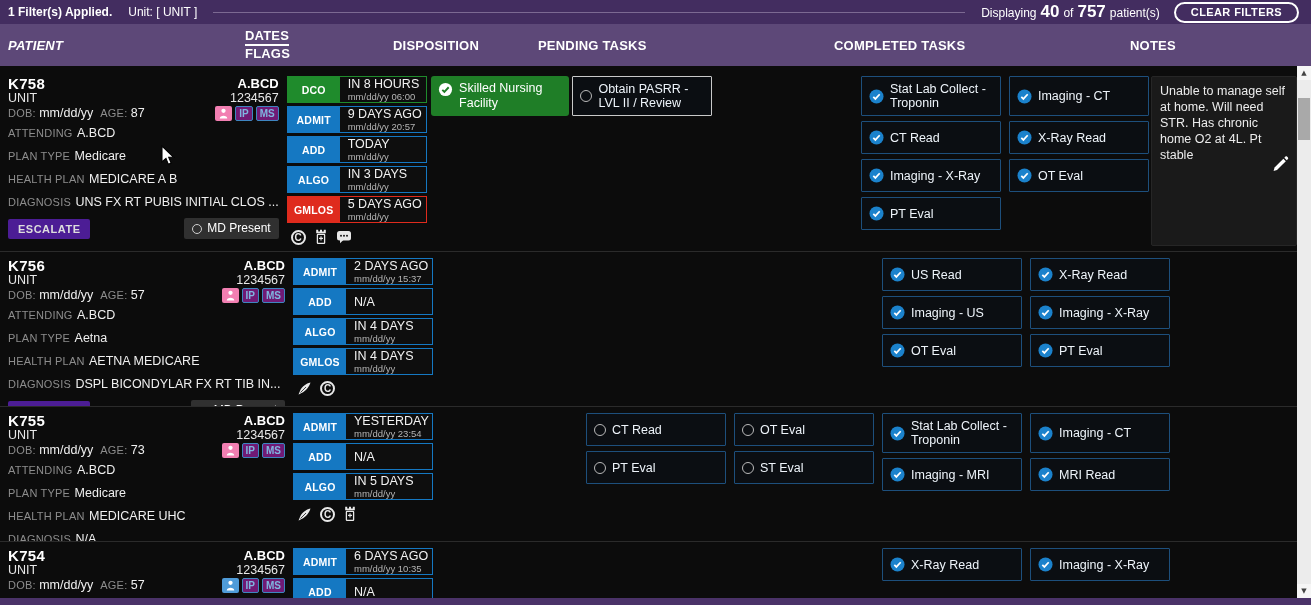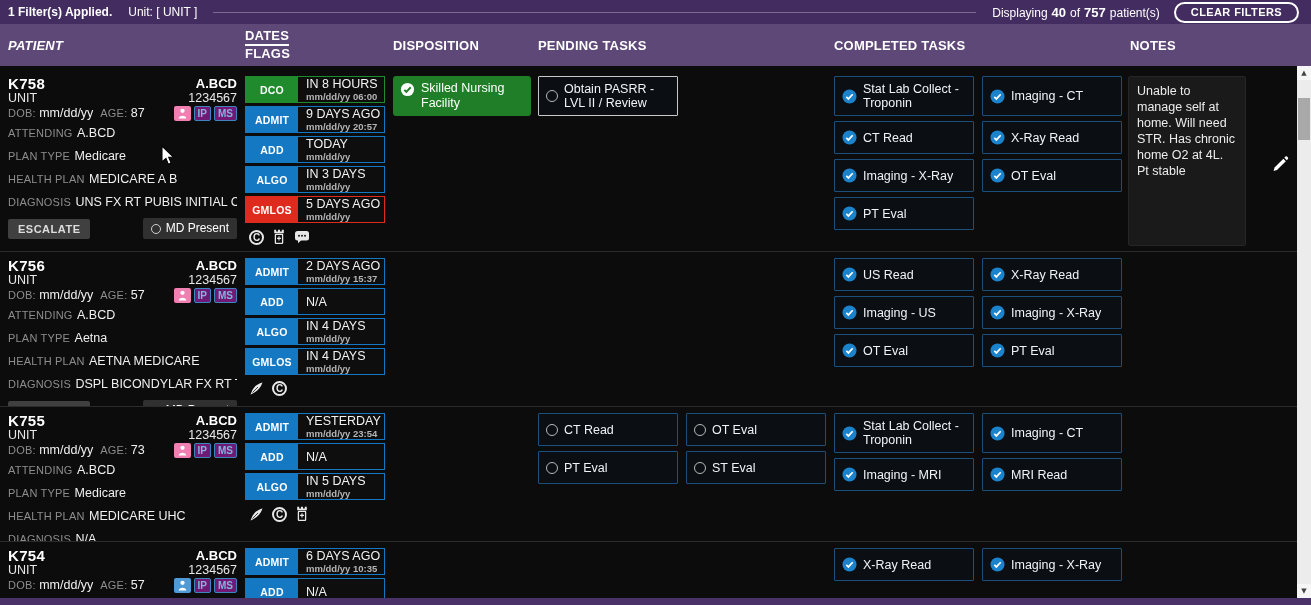--- a/index.html
+++ b/index.html
@@ -6,83 +6,83 @@
   html,body{background:#000;}
   body{font-family:"Liberation Sans","DejaVu Sans",sans-serif;}
   .app{position:relative;width:1311px;height:605px;background:#0c0c0c;overflow:hidden;}
 
   
   .topbar{position:absolute;top:0;left:0;right:0;height:24px;background:#432d60;display:flex;align-items:center;color:#fff;font-size:12px;padding:0 8px;z-index:5;}
   .tb-bold{font-weight:bold;margin-right:16px;white-space:nowrap;}
   .tb-unit{white-space:nowrap;}
   .tb-line{flex:1;height:1px;background:#9b8bae;margin:0 16px;opacity:.65;}
   .tb-counts{display:flex;align-items:baseline;gap:4px;white-space:nowrap;}
-  .tb-counts b{font-size:13px;}
+  .tb-counts b{font-size:17px;}
   .clear-btn{margin:0 4px 0 14px;background:transparent;border:2px solid #fff;border-radius:12px;color:#fff;font-weight:bold;font-size:11px;line-height:1;padding:3px 15px;font-family:inherit;letter-spacing:.4px;cursor:pointer;white-space:nowrap;}
 
   
   .colheader{position:absolute;top:24px;left:0;right:0;height:42px;background:#5d4878;display:flex;align-items:center;color:#fff;font-weight:bold;font-size:13px;letter-spacing:.2px;z-index:4;}
   .hcell{white-space:nowrap;}
   .w-patient{width:245px;padding-left:8px;font-style:italic;}
   .w-dates{width:145px;}
   .w-dispo{width:148px;padding-left:3px;}
   .w-pending{width:296px;}
   .w-completed{width:292px;}
   .w-notes{flex:1;padding-left:4px;}
   .hdates{display:flex;flex-direction:column;line-height:16px;}
   .hu{border-bottom:2px solid #fff;width:fit-content;padding-bottom:0;}
 
   
   .body{position:absolute;top:66px;left:0;right:14px;bottom:7px;overflow:hidden;padding-top:4px;background:#0c0c0c;}
   .prow{display:flex;border-bottom:1px solid #2b2b2b;padding-top:6px;overflow:hidden;}
 
   
-  .c-patient{width:245px;padding:0 8px;color:#f0f0f0;}
+  .c-patient{width:293px;padding:0 8px;color:#f0f0f0;}
   .pline{display:flex;justify-content:space-between;align-items:center;line-height:15px;}
   .pline2{line-height:22px;white-space:nowrap;overflow:hidden;}
   .pid{font-size:15px;font-weight:bold;color:#fff;letter-spacing:.3px;}
   .pac{font-size:13px;font-weight:bold;color:#fff;}
   .punit,.pmrn{font-size:12.5px;color:#e9e9e9;}
   .sl{color:#8d8d8d;font-size:11px;letter-spacing:.2px;}
   .pv{color:#f0f0f0;font-size:12.5px;}
   .pbadges{display:flex;gap:3px;align-items:center;}
   .gbadge{width:17px;height:15px;border-radius:2px;display:inline-flex;align-items:center;justify-content:center;}
   .sbadge{border:1px solid #3e85c0;color:#7fb5e0;font-size:10px;font-weight:bold;padding:0 3px;border-radius:2px;height:15px;display:inline-flex;align-items:center;background:#701a75;}
   .pbtns{margin-top:5px;}
-  .escalate{background:#404040;border:none;border-radius:2px;color:#ddd;font-weight:bold;font-size:11px;letter-spacing:.5px;padding:4px 10px;font-family:inherit;cursor:pointer;}
+  .escalate{background:#4c1d95;border:none;border-radius:2px;color:#ddd;font-weight:bold;font-size:11px;letter-spacing:.5px;padding:4px 10px;font-family:inherit;cursor:pointer;}
   .mdchip{background:#303030;border-radius:2px;color:#fff;font-size:12px;padding:3px 8px;display:inline-flex;align-items:center;gap:5px;cursor:pointer;}
   .radio{width:10px;height:10px;border:1.5px solid #cfcfcf;border-radius:50%;display:inline-block;}
 
   
   .c-dates{width:145px;}
   .chip{display:flex;border:1px solid var(--c);margin-bottom:3px;height:27px;width:140px;background:#0e0e0e;}
   .chip .tag{width:52px;background:var(--c);color:#fff;font-weight:bold;font-size:10.5px;display:flex;align-items:center;justify-content:center;letter-spacing:.2px;flex:none;}
   .chip .val{padding:1px 0 0 8px;display:flex;flex-direction:column;justify-content:center;overflow:hidden;}
   .chip .when{font-size:12.5px;color:#f2f2f2;line-height:13px;white-space:nowrap;}
-  .chip .dt{font-size:9.5px;color:#b5b5b5;font-weight:bold;line-height:11px;white-space:nowrap;}
+  .chip .dt{font-size:9.5px;color:#b5b5b5;font-weight:normal;line-height:11px;white-space:nowrap;}
   .flagrow{display:flex;gap:8px;margin-top:6px;align-items:center;padding-left:4px;}
   .ic-c{width:15px;height:15px;border:2px solid #e8e8e8;border-radius:50%;color:#e8e8e8;font-size:10px;font-weight:bold;display:inline-flex;align-items:center;justify-content:center;}
 
   
   .c-dispo{width:148px;padding-left:3px;}
   .dispo{width:138px;background:#1f7e27;border-radius:3px;padding:5px 7px;display:flex;gap:6px;color:#fff;font-size:12.5px;line-height:15px;align-items:flex-start;cursor:pointer;}
   .dispo svg{flex:none;margin-top:1px;}
 
   
   .c-pending{width:296px;}
   .c-completed{width:292px;}
   .taskgrid{display:grid;grid-template-columns:140px 140px;gap:5px 8px;align-items:stretch;}
   .task{border:1px solid #1d4f7c;background:#0b0e12;border-radius:1px;padding:5px 7px;display:flex;gap:6px;align-items:center;font-size:12.5px;color:#eef4fa;line-height:14px;min-height:33px;cursor:pointer;}
   .task svg{flex:none;}
   .task.hl{border-color:#c9c9c9;}
   .circ{width:12px;height:12px;border:1.5px solid #b9b9b9;border-radius:50%;flex:none;display:inline-block;}
 
   
   .c-notes{flex:1;position:relative;}
-  .notesbox{margin-left:2px;width:118px;background:#1a1a1a;border:1px solid #262626;border-radius:2px;padding:6px 8px;color:#ececec;font-size:12.5px;line-height:16px;}
+  .notesbox{margin-left:2px;width:146px;background:#1a1a1a;border:1px solid #262626;border-radius:2px;padding:6px 8px;color:#ececec;font-size:12.5px;line-height:16px;}
   .pencil{position:absolute;right:8px;top:50%;transform:translateY(-50%);cursor:pointer;line-height:0;}
 
   
   .sb{position:absolute;top:66px;right:0;width:14px;bottom:7px;background:#ececec;z-index:6;}
   .sb .btn{position:absolute;left:0;right:0;height:14px;background:#f6f6f6;display:flex;align-items:center;justify-content:center;font-size:7px;color:#444;font-family:"DejaVu Sans",sans-serif;cursor:pointer;}
   .sb .up{top:0;}
   .sb .down{bottom:0;}
   .sb .thumb{position:absolute;left:1px;right:1px;top:32px;height:42px;background:#a9a9a9;cursor:grab;}
 
   .bstrip{position:absolute;bottom:0;left:0;right:0;height:7px;background:#4a3268;z-index:7;}

